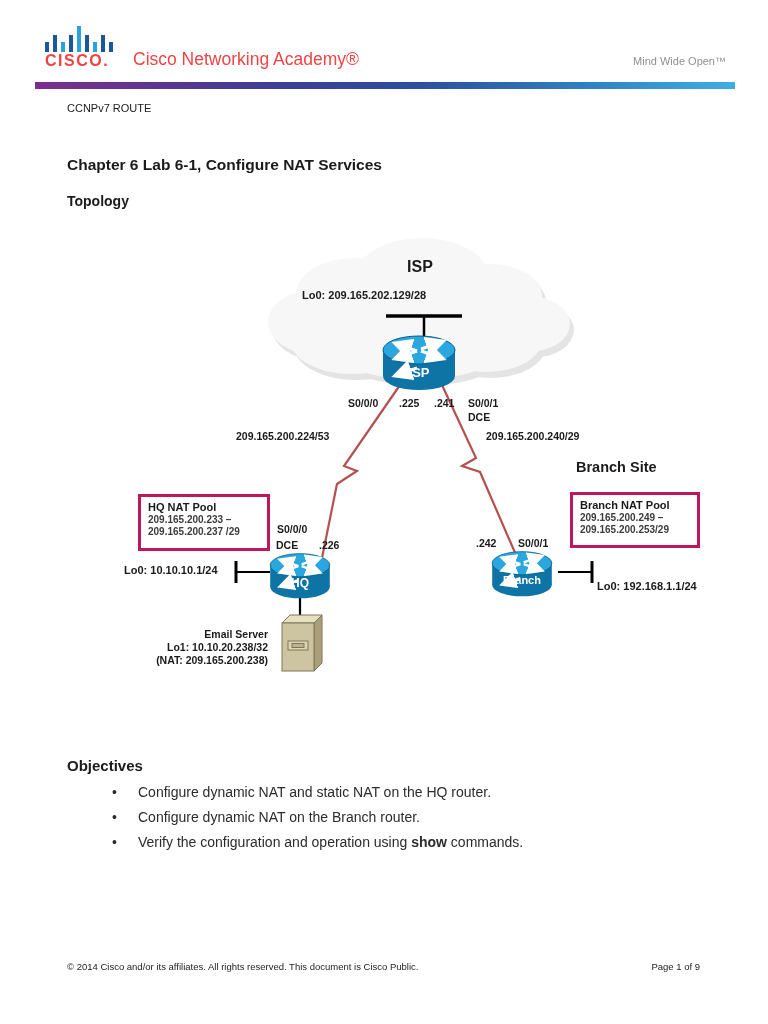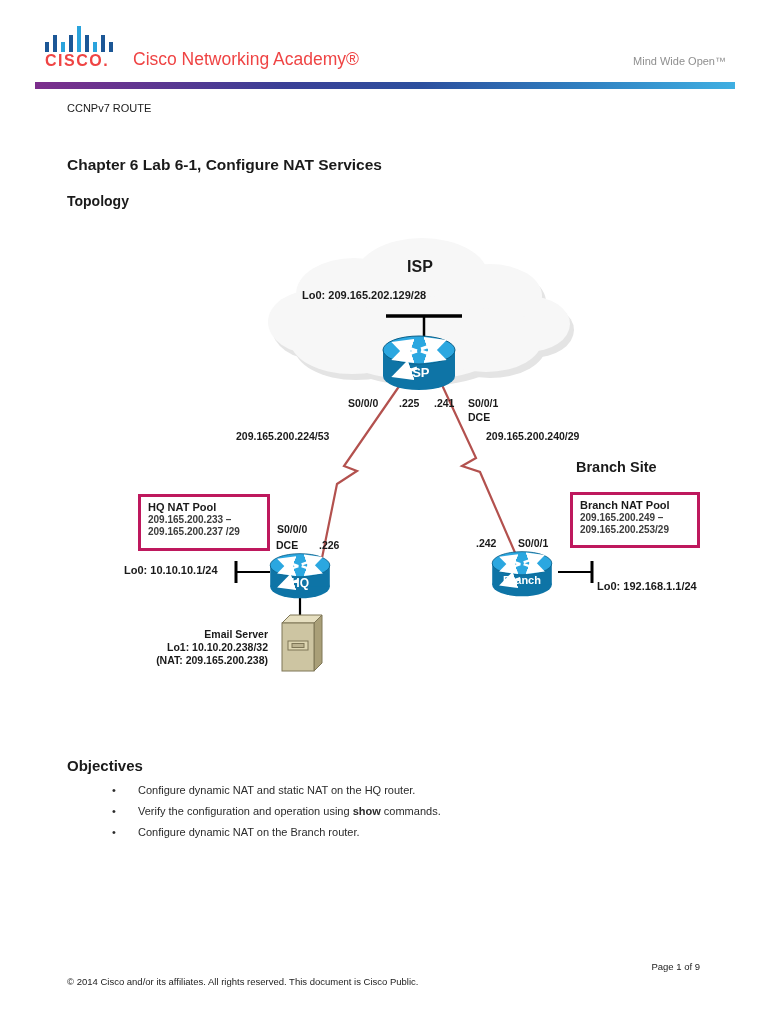--- a/index.html
+++ b/index.html
@@ -24,21 +24,21 @@
   .rlabel{color:#ffffff;font-weight:bold;text-align:center;white-space:nowrap;}
   .sitebox{border-radius:22px;}
   .hqbox{background:#dbe5f1;border:1.5px solid #96aece;}
   .brbox{background:#f2dcdb;border:1.5px solid #c79b9a;}
   .poolbox{background:#ffffff;border:3px solid #be185d;padding:4px 7px;box-sizing:border-box;}
   .pool-title{font-size:11px;font-weight:bold;white-space:nowrap;}
   .pool-line{font-size:10px;font-weight:bold;color:#3c3c3c;white-space:nowrap;margin-top:1px;}
   .srvlab{font-size:10.5px;font-weight:bold;text-align:right;white-space:nowrap;}
   
   .obj-list{list-style:none;margin:0;padding:0;}
-  .obj-list li{font-size:11px;color:#2b2b2b;margin-bottom:9px;}
+  .obj-list li{font-size:14px;color:#2b2b2b;margin-bottom:9px;}
   .bullet{display:inline-block;width:26px;text-align:left;}
   
   .foot{font-size:9.5px;color:#222;white-space:nowrap;}
 </style>
 </head>
 <body>
 
 <div id="page">
 
   <div class="abs" style="left:45px;top:26px;width:70px;height:26px;">
@@ -188,20 +188,20 @@
 
     <div class="abs dlab" style="left:476px;top:307px;">.242</div>
     <div class="abs dlab" style="left:518px;top:307px;">S0/0/1</div>
     <div class="abs rlabel" style="left:492px;top:344px;width:60px;font-size:11px;">Branch</div>
     <div class="abs dlab11" style="left:597px;top:334px;margin-top:16px;">Lo0: 192.168.1.1/24</div>
   </div>
 
   <div class="abs h2b" style="left:67px;top:757px;">Objectives</div>
   <ul class="obj-list abs" style="left:112px;top:784px;">
     <li><span class="bullet">•</span><span>Configure dynamic NAT and static NAT on the HQ router.</span><span class="b"></span><span></span></li>
+    <li><span class="bullet">•</span><span>Configure dynamic NAT on the Branch router.</span><span class="b"></span><span></span></li>
     <li><span class="bullet">•</span><span>Verify the configuration and operation using </span><span class="b">show</span><span> commands.</span></li>
-    <li><span class="bullet">•</span><span>Configure dynamic NAT on the Branch router.</span><span class="b"></span><span></span></li>
   </ul>
 
-  <div class="abs foot" style="left:67px;top:961px;margin-top:15px;">© 2014 Cisco and/or its affiliates. All rights reserved. This document is Cisco Public.</div>
+  <div class="abs foot" style="left:67px;top:961px;">© 2014 Cisco and/or its affiliates. All rights reserved. This document is Cisco Public.</div>
   <div class="abs foot" style="left:600px;top:961px;width:100px;text-align:right;">Page 1 of 9</div>
 
 </div>
 
 </body></html>

